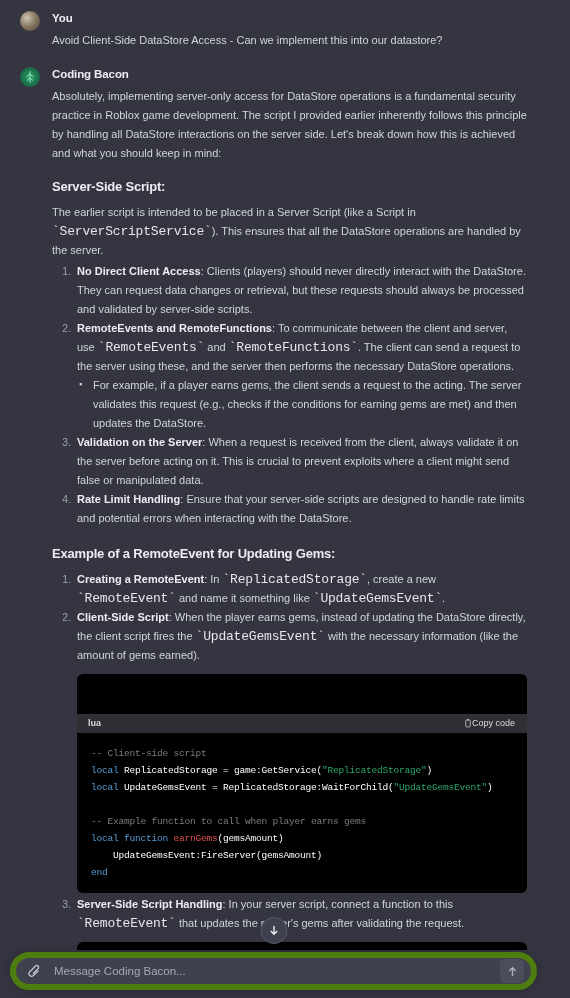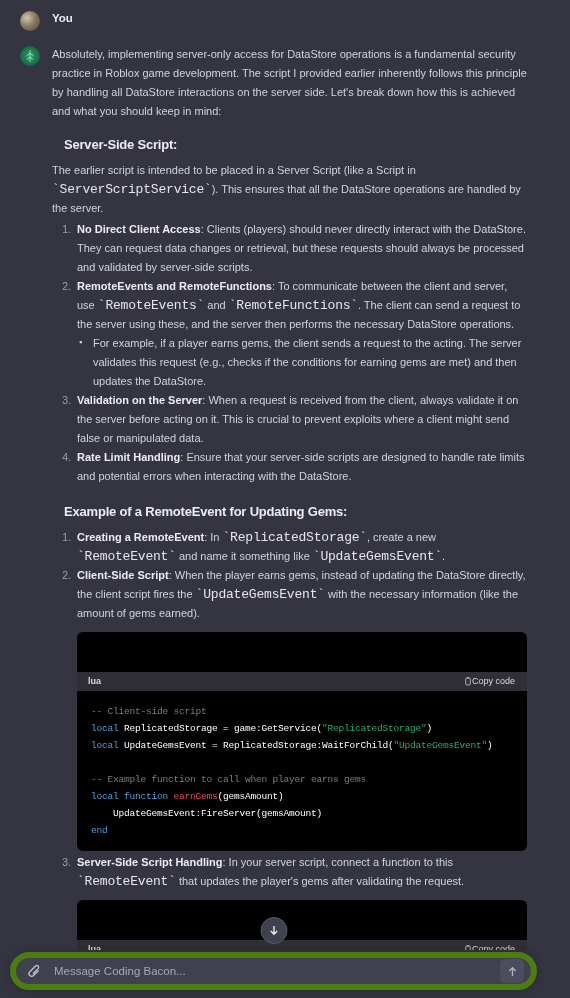--- a/index.html
+++ b/index.html
@@ -40,21 +40,21 @@
     font-size: 11.5px; font-weight: bold; color: #ececf1;
     line-height: 16px; margin-bottom: 5px; letter-spacing: -0.1px;
   }
   p.para, li {
     font-size: 11px; color: #d1d5db; line-height: 19px;
   }
   p.para { margin-bottom: 2px; }
 
   h3.section {
     font-size: 13px; font-weight: bold; color: #ececf1;
-    line-height: 19px; margin: 14px 0 7px 12px; letter-spacing: -0.2px;
+    line-height: 19px; margin: 14px 0 7px 0; letter-spacing: -0.2px;
   }
   h3.section.tight { margin-top: 16px; }
 
   ol.list { margin: 0 0 0 22px; padding: 0; }
   ol.list > li { margin-bottom: 0px; padding-left: 3px; }
   ol.list > li::marker { color: #9ea0ab; font-size: 10.5px; }
   ul.sublist { list-style: none; margin: 0 0 0 2px; padding: 0; }
   ul.sublist > li { position: relative; padding-left: 14px; }
   ul.sublist > li::before {
     content: "▪"; position: absolute; left: 0; top: -1px;
@@ -131,30 +131,32 @@
 <body>
 
 <div id="app">
 
   <div class="scroll-area">
 
     <div class="msg user">
       <div class="avatar user"></div>
       <div class="msg-body">
         <div class="author">You</div>
+        <p class="para">Avoid Client-Side DataStore Access - Can we implement this into our datastore?</p>
       </div>
     </div>
 
     <div class="msg assistant">
       <div class="avatar bot">
         <svg viewBox="0 0 24 24" fill="none" stroke="#8ef0bd" stroke-width="1.6">
           <path d="M12 2 L12 22 M12 7 L6 12 M12 7 L18 12 M12 14 L7 18 M12 14 L17 18"></path>
         </svg>
       </div>
       <div class="msg-body">
+        <div class="author">Coding Bacon</div>
         <p class="para">Absolutely, implementing server-only access for DataStore operations is a fundamental security practice in Roblox game development. The script I provided earlier inherently follows this principle by handling all DataStore interactions on the server side. Let's break down how this is achieved and what you should keep in mind:</p>
 
         <h3 class="section">Server-Side Script:</h3>
         <p class="para"><span>The earlier script is intended to be placed in a Server Script (like a Script in </span><code class="inline">`<span>ServerScriptService</span>`</code><span>). This ensures that all the DataStore operations are handled by the server.</span></p>
 
         <ol class="list">
           <li>
             <b>No Direct Client Access</b><span>: Clients (players) should never directly interact with the DataStore. They can request data changes or retrieval, but these requests should always be processed and validated by server-side scripts.</span>
           </li>
           <li>

